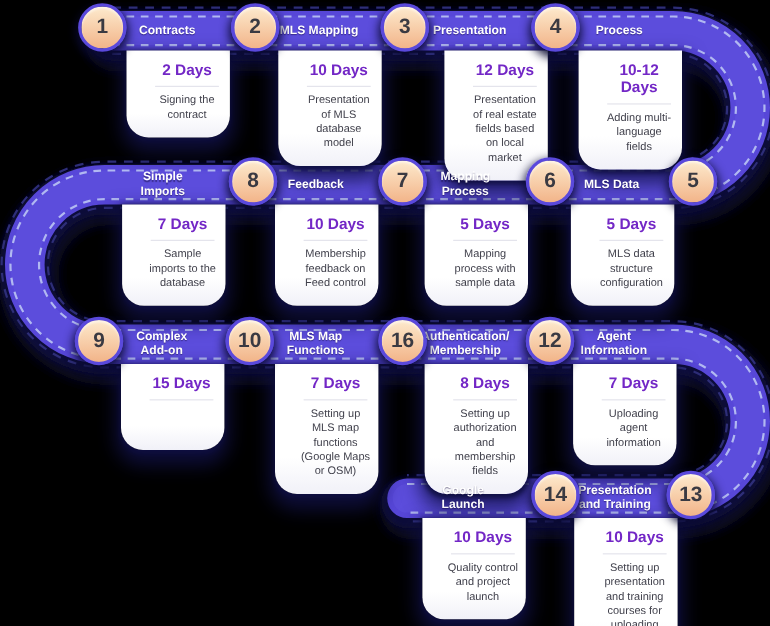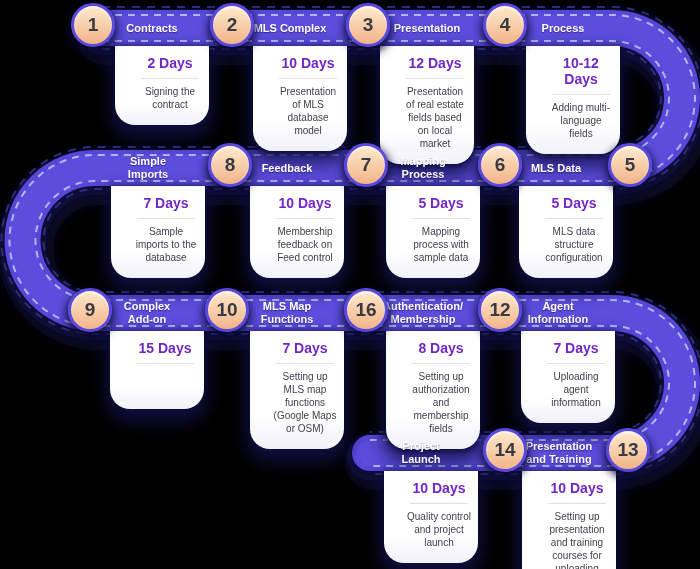--- a/index.html
+++ b/index.html
@@ -71,32 +71,32 @@
   <div class="step-title" style="left:115px;top:10px">Contracts</div>
   <div class="card" style="left:115px;top:46px">
     <div class="days">2 Days</div>
     <div class="divider"></div>
     <div class="desc">Signing the contract</div>
   </div>
   <div class="circle" style="left:71px;top:3px">
       <span>1</span>
     </div>
 
-  <div class="step-title" style="left:253px;top:10px">MLS Complex</div>
+  <div class="step-title" style="left:253px;top:10px">MLS Mapping</div>
   <div class="card" style="left:253px;top:46px">
     <div class="days">10 Days</div>
     <div class="divider"></div>
     <div class="desc">Presentation of MLS database model</div>
   </div>
   <div class="circle" style="left:210px;top:3px">
       <span>2</span>
     </div>
 
   <div class="step-title" style="left:390px;top:10px">Presentation</div>
-  <div class="card" style="left:380px;top:46px">
+  <div class="card" style="left:404px;top:46px">
     <div class="days">12 Days</div>
     <div class="divider"></div>
     <div class="desc">Presentation of real estate fields based on local market</div>
   </div>
   <div class="circle" style="left:346px;top:3px">
       <span>3</span>
     </div>
 
   <div class="step-title" style="left:526px;top:10px">Process</div>
   <div class="card" style="left:526px;top:46px">
@@ -190,21 +190,21 @@
   <div class="step-title" style="left:522px;top:435px">Presentation and Training</div>
   <div class="card" style="left:522px;top:471px">
     <div class="days">10 Days</div>
     <div class="divider"></div>
     <div class="desc">Setting up presentation and training courses for uploading properties</div>
   </div>
   <div class="circle" style="left:606px;top:428px">
       <span>13</span>
     </div>
 
-  <div class="step-title" style="left:384px;top:435px">Project Launch</div>
+  <div class="step-title" style="left:384px;top:435px">Google Launch</div>
   <div class="card" style="left:384px;top:471px">
     <div class="days">10 Days</div>
     <div class="divider"></div>
     <div class="desc">Quality control and project launch</div>
   </div>
   <div class="circle" style="left:483px;top:428px">
       <span>14</span>
     </div>
 
 </div>

